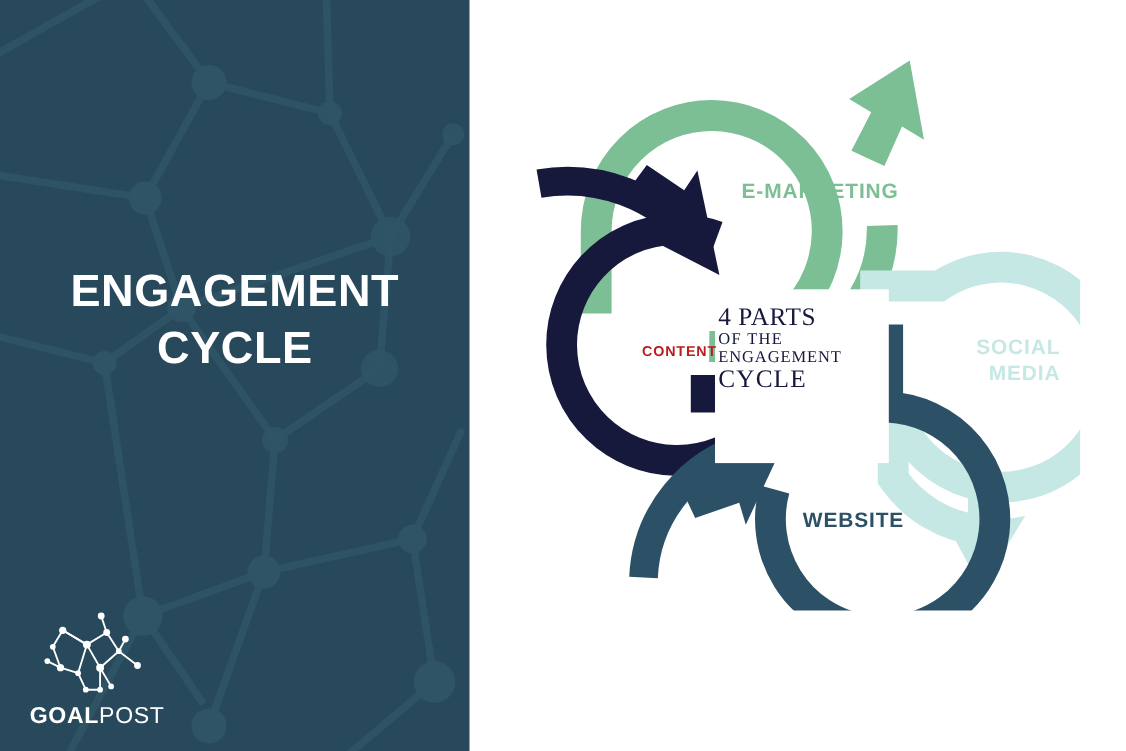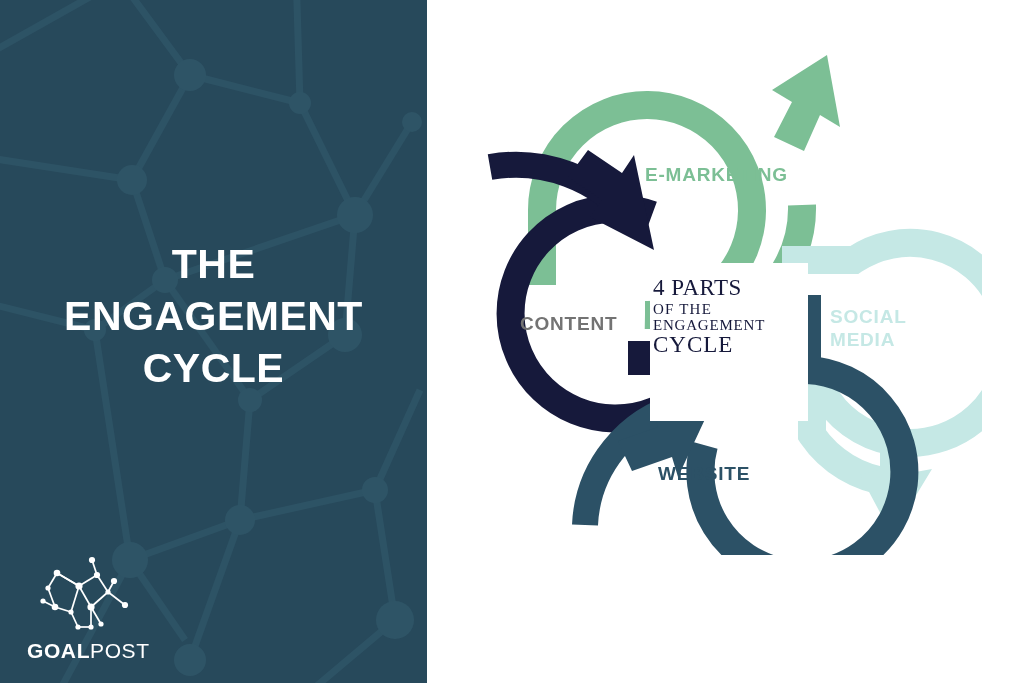--- a/index.html
+++ b/index.html
@@ -97,29 +97,29 @@
     line-height: 1.08;
   }
   #center-caption .l1 { display:block; font-size: 23px; letter-spacing: 0.5px; }
   #center-caption .l2 { display:block; font-size: 15px; letter-spacing: 1.2px; }
   #center-caption .l3 { display:block; font-size: 15px; letter-spacing: 0.8px; }
   #center-caption .l4 { display:block; font-size: 23px; letter-spacing: 1px; }
 
   
   .node-label {
     position: absolute;
-    text-align: left;
+    text-align: right;
     font-weight: bold;
     letter-spacing: 0.8px;
     line-height: 1.22;
     white-space: pre-line;
   }
   #label-content {
     left: 520px; top: 312px; width: 132px;
-    font-size: 19px; color: #737373;
+    font-size: 13px; color: #b91c1c;
   }
   #label-emarketing {
     left: 645px; top: 163px; width: 172px;
     font-size: 19px; color: #7CBF95;
   }
   #label-social {
     left: 830px; top: 305px; width: 134px;
     font-size: 19px; color: #C5E8E5;
   }
   #label-website {
@@ -175,21 +175,20 @@
         <circle cx="240" cy="520" r="15"></circle>
         <circle cx="375" cy="490" r="13"></circle>
         <circle cx="395" cy="620" r="19"></circle>
         <circle cx="190" cy="660" r="16"></circle>
         <circle cx="-25" cy="300" r="14"></circle>
         <circle cx="412" cy="122" r="10"></circle>
       </g>
     </svg>
 
     <div id="title-block">
-      <span class="tline">THE</span>
       <span class="tline">ENGAGEMENT</span>
       <span class="tline">CYCLE</span>
     </div>
 
     <div id="logo-block">
       <svg id="logo-mark" viewBox="0 0 115 80">
         <g stroke="#ffffff" stroke-width="1.7" fill="none">
           <path d="M22,18 L13,33"></path>
           <path d="M13,33 L20,52"></path>
           <path d="M20,52 L36,57"></path>

